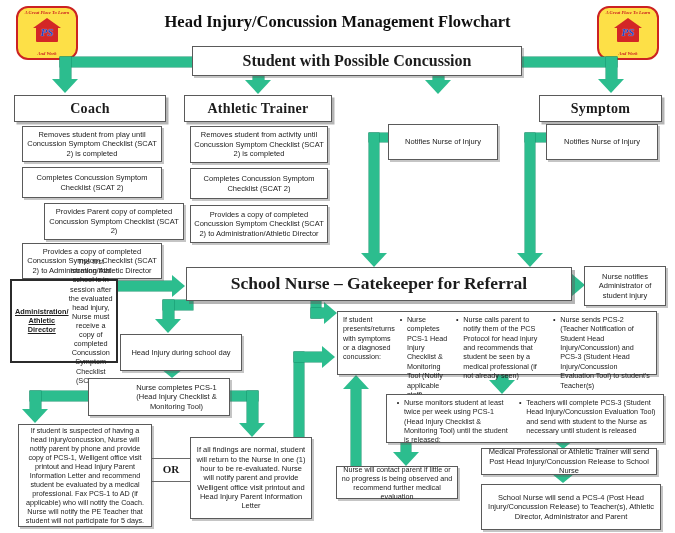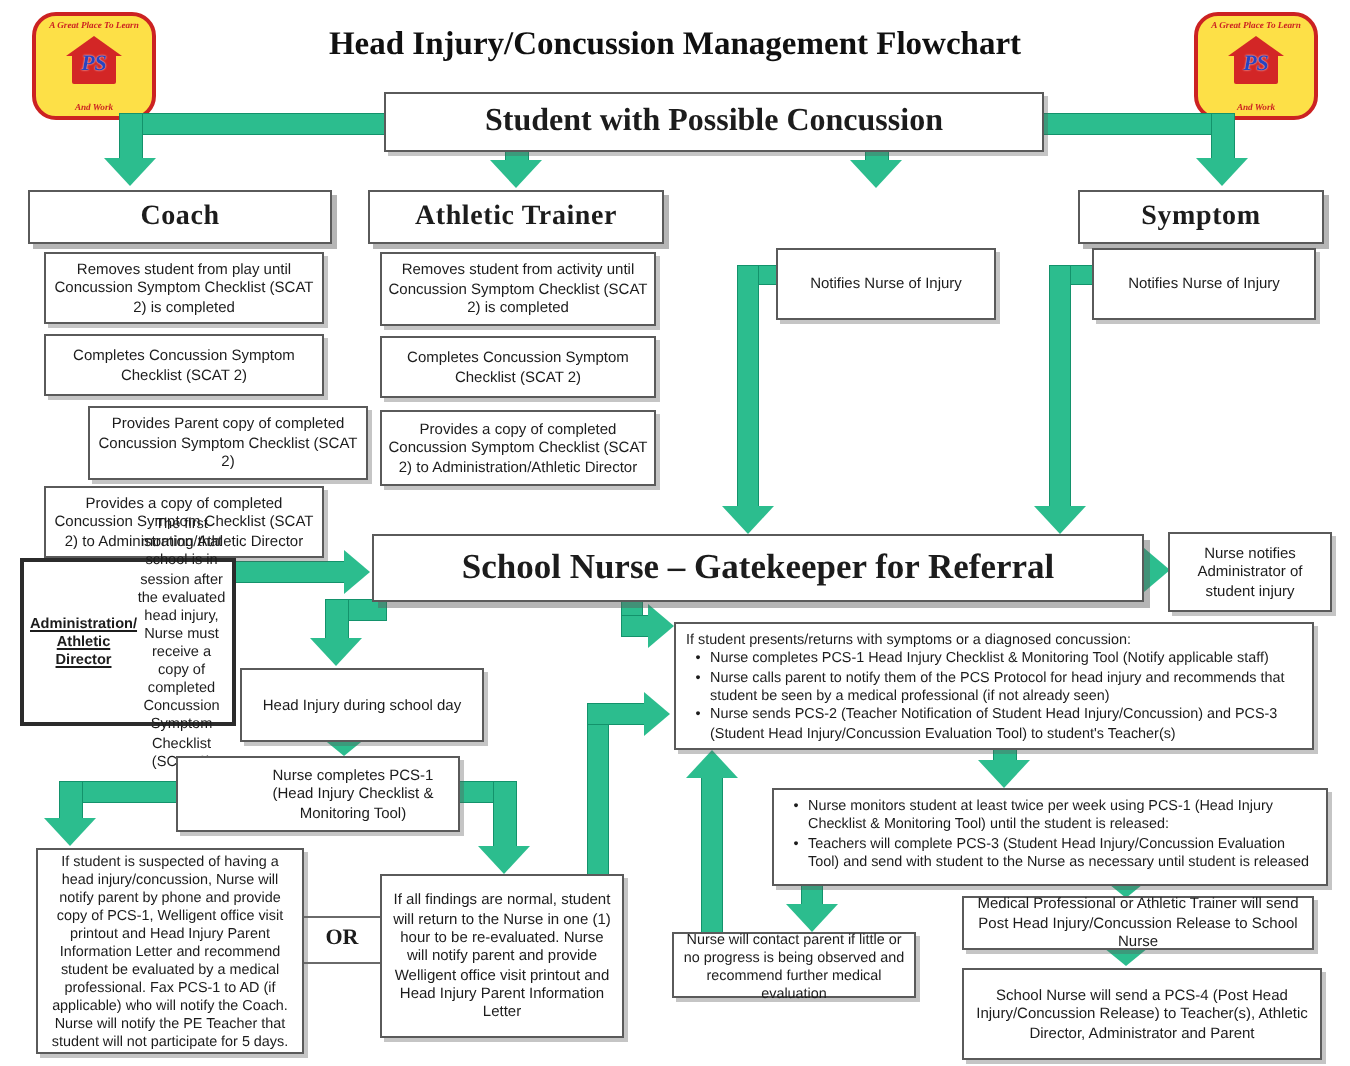--- a/index.html
+++ b/index.html
@@ -10,21 +10,21 @@
   .box{position:absolute;background:#fff;border:1px solid #5a5a5a;box-sizing:border-box;
        display:flex;align-items:center;justify-content:center;text-align:center;
        font:7.5px/1.25 "Liberation Sans",sans-serif;padding:2px 3px;
        box-shadow:2px 2px 0 rgba(90,90,90,.35);}
   .hdr{font:bold 14px/1.1 "Liberation Serif",serif;letter-spacing:.3px;
        box-shadow:2.5px 2.5px 0 rgba(90,90,90,.45);}
   .big{font:bold 16px/1.1 "Liberation Serif",serif;}
   .nursebox{font:bold 17.5px/1.1 "Liberation Serif",serif;box-shadow:3px 3px 0 rgba(90,90,90,.45);}
   .admbox{border:2px solid #2b2b2b;box-shadow:none;font-size:7.3px;}
   .adm-t{font-weight:bold;text-decoration:underline;max-width:84px;margin:0 auto 1px auto;}
-  .bullets{flex-direction:column;align-items:stretch;justify-content:flex-start;
+  .bullets{flex-direction:row;align-items:stretch;justify-content:flex-start;
            text-align:left;font-size:7.2px;line-height:1.3;padding:3px 5px;}
   .brow{display:flex;}
   .bdot{width:12px;flex:0 0 12px;text-align:center;}
 
   
   .ln{position:absolute;background:#2cbd8e;box-shadow:0 0 0 .5px #13926b;}
   .ah{position:absolute;width:0;height:0;}
   .ahd{border-left:13px solid transparent;border-right:13px solid transparent;border-top:14px solid #2cbd8e;}
   .ahd.sm{border-left:11px solid transparent;border-right:11px solid transparent;border-top:9px solid #2cbd8e;}
   .ahu{border-left:13px solid transparent;border-right:13px solid transparent;border-bottom:14px solid #2cbd8e;}

